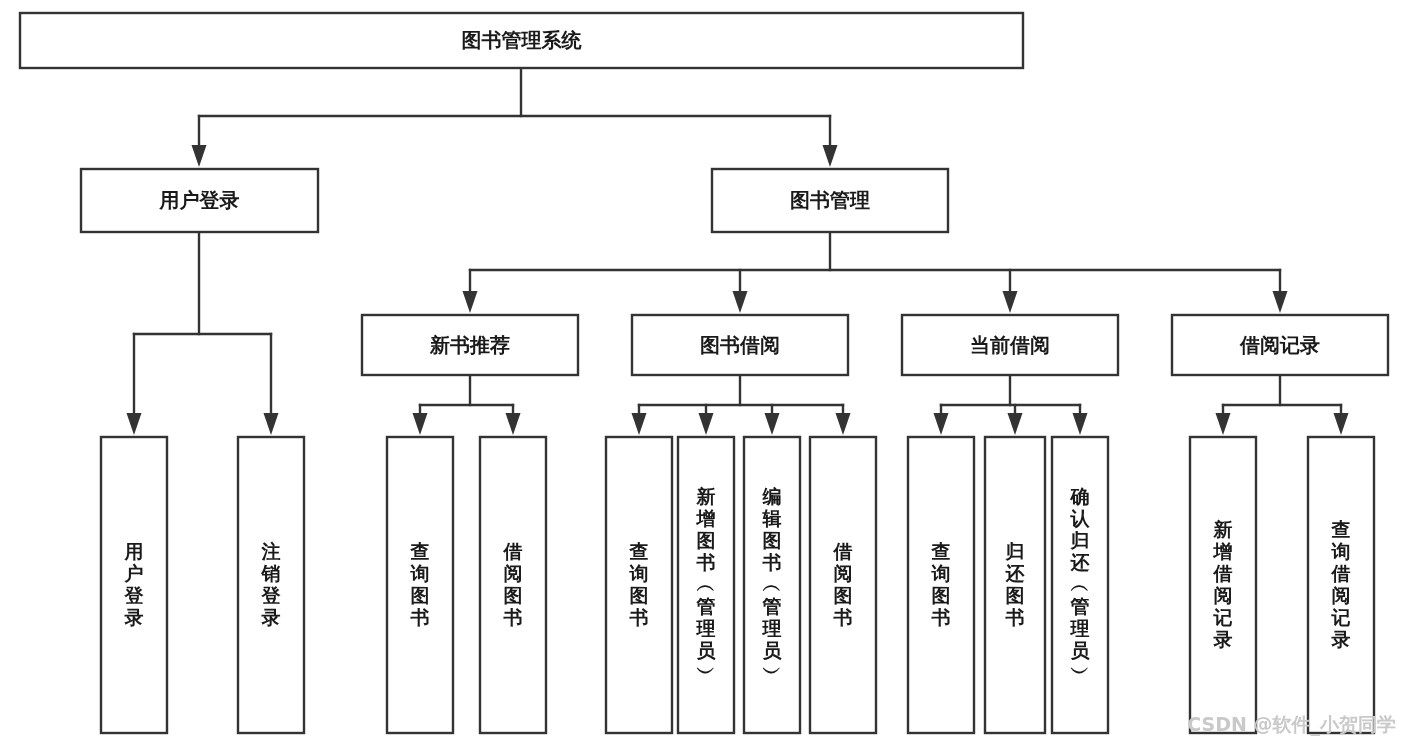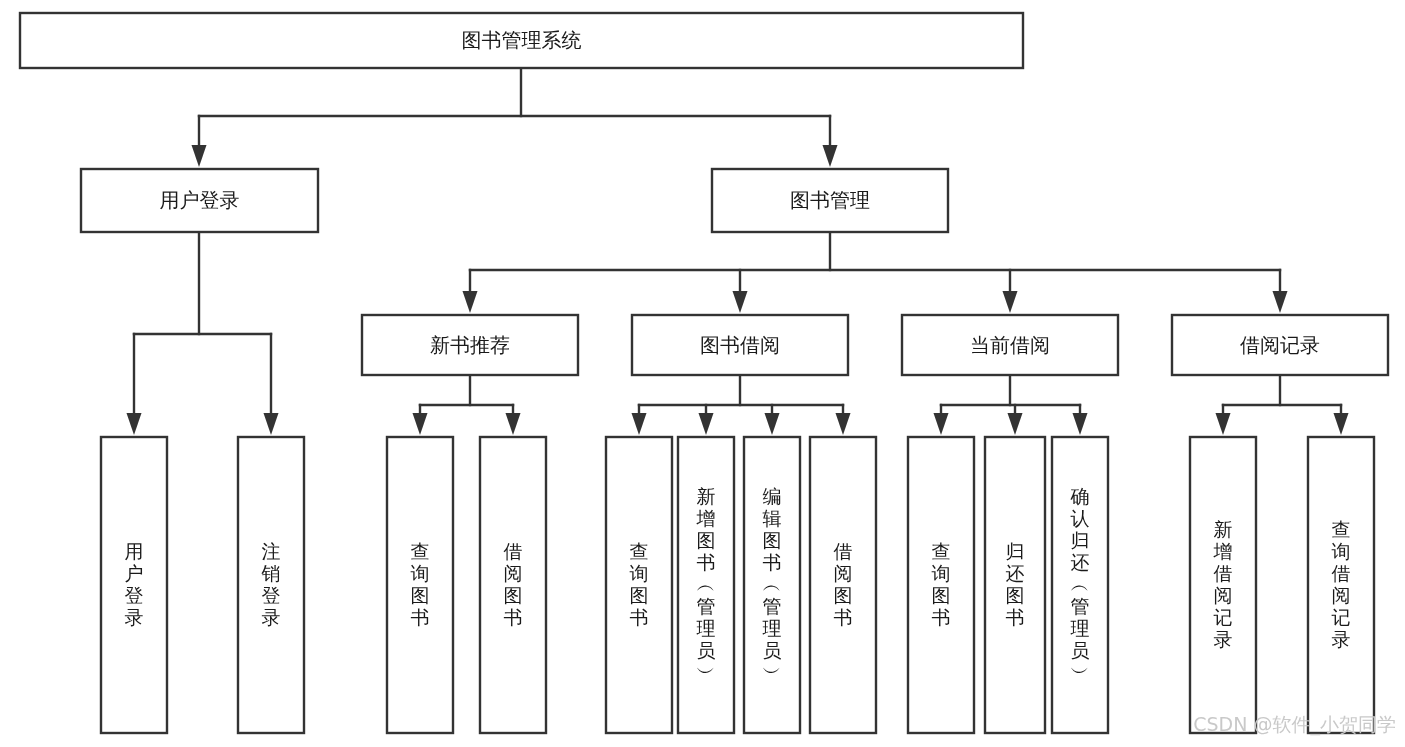--- a/index.html
+++ b/index.html
@@ -12,20 +12,21 @@
     width: 1405px;
     height: 747px;
     font-family: "DejaVu Sans", "Liberation Sans", sans-serif;
     overflow: hidden;
   }
   #diagram-root {
     position: relative;
     width: 1405px;
     height: 747px;
     background: #ffffff;
+    font-weight: bold;
   }
   svg.diagram-canvas {
     position: absolute;
     left: 0;
     top: 0;
     width: 1405px;
     height: 747px;
     display: block;
   }
   .node-box {

